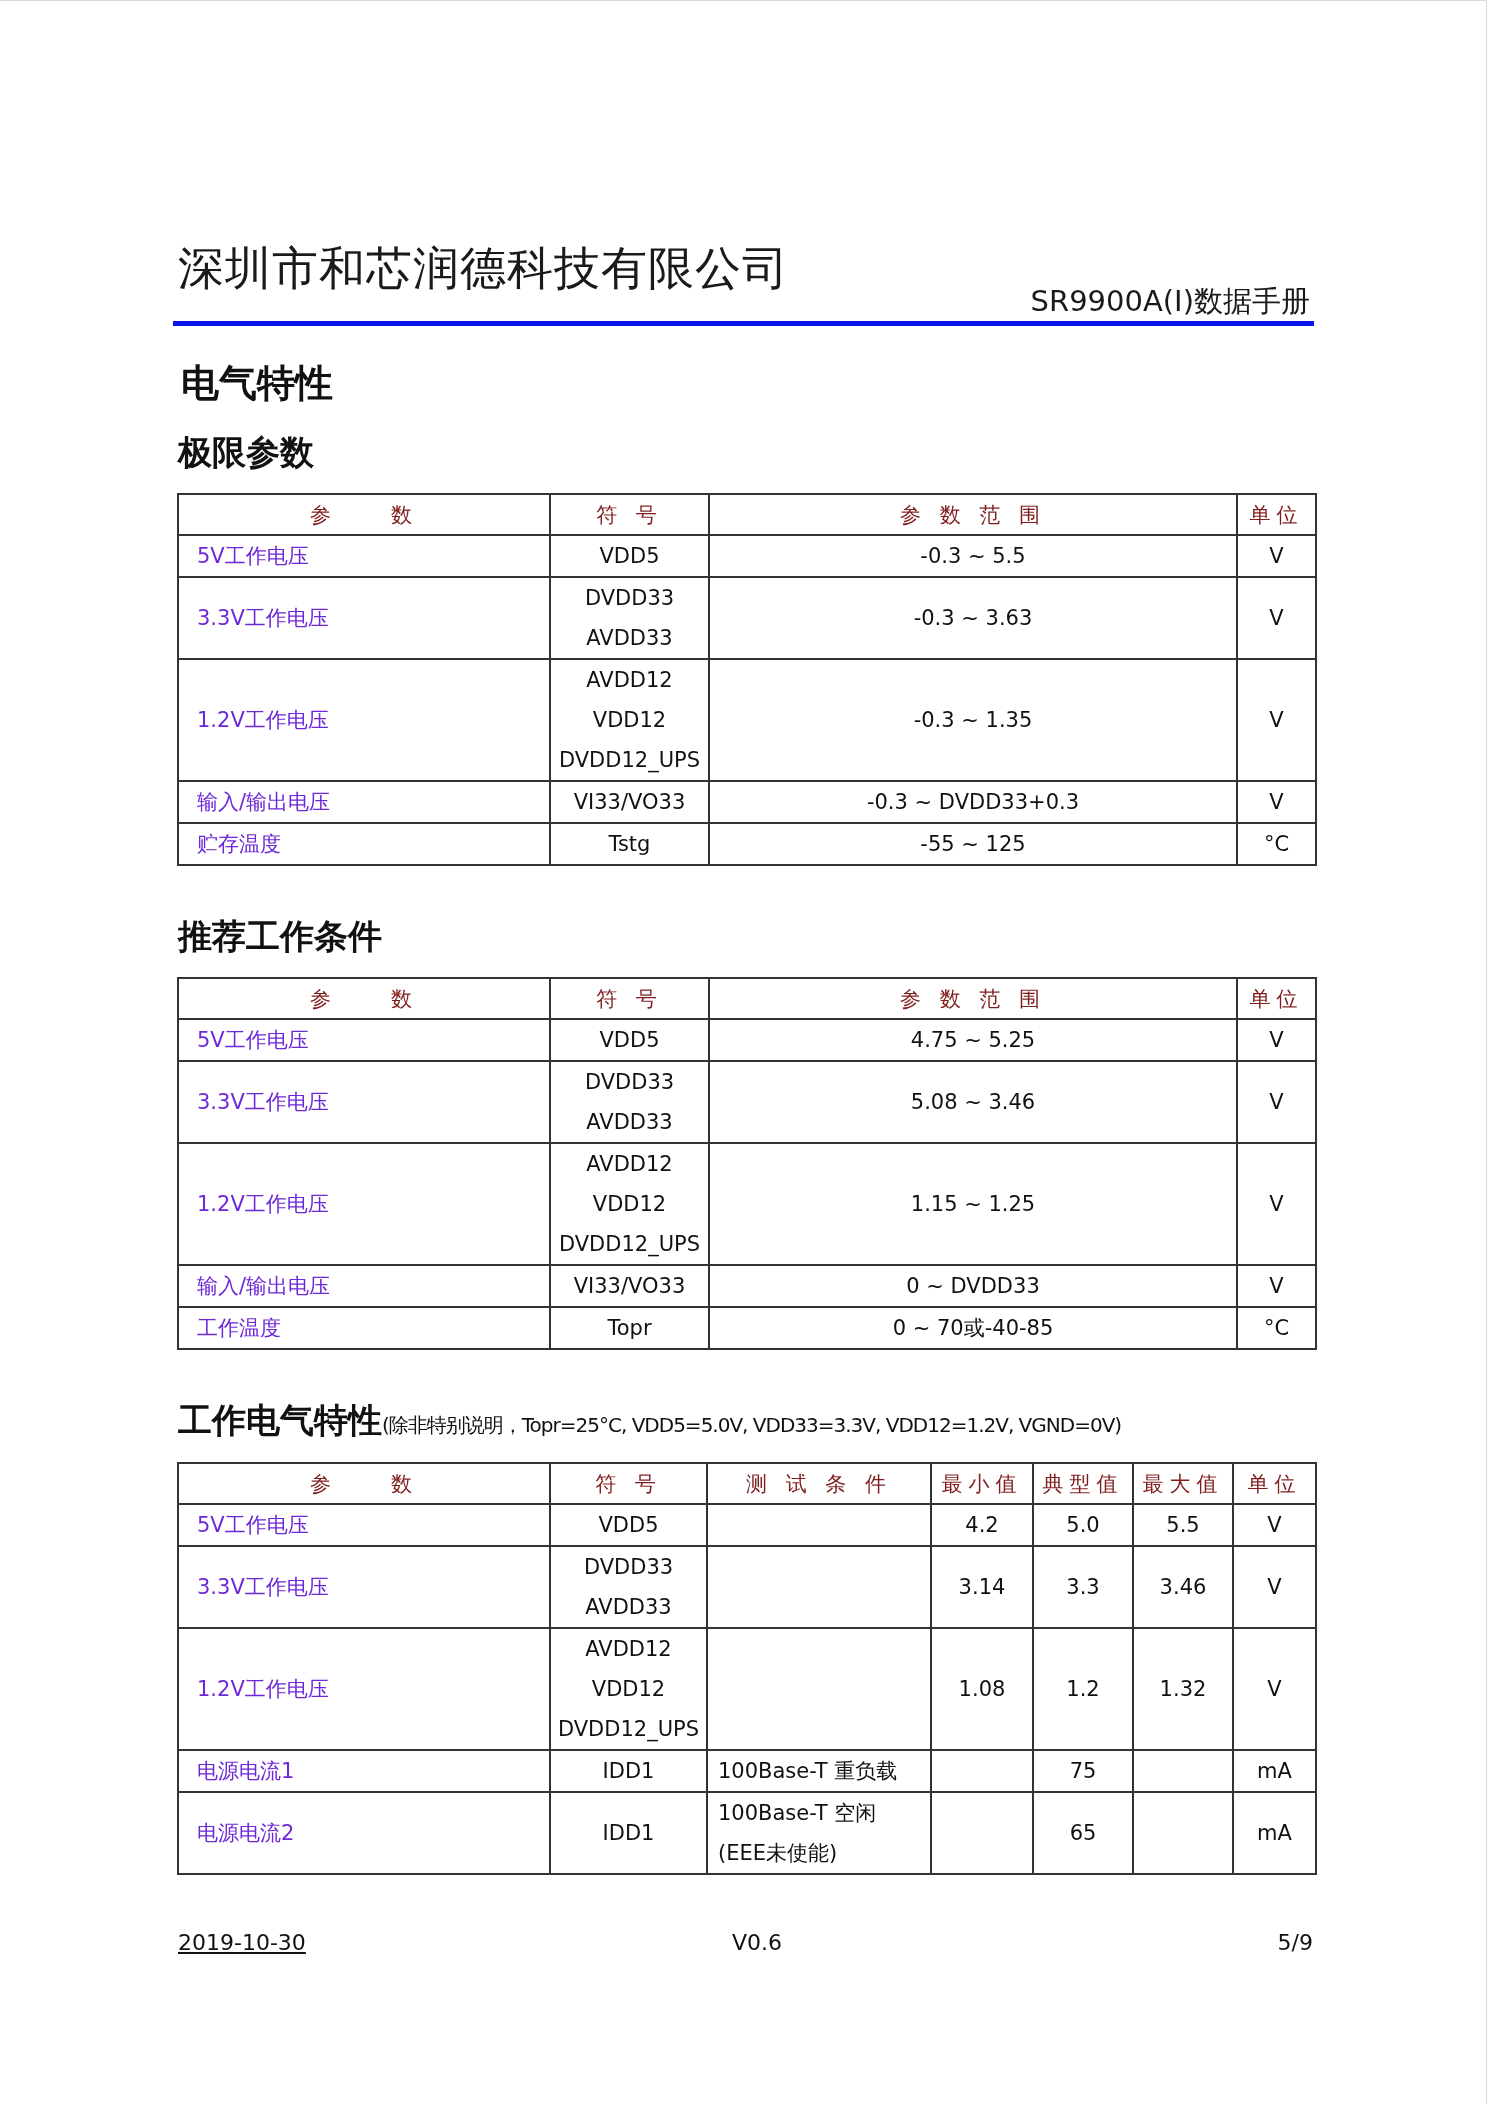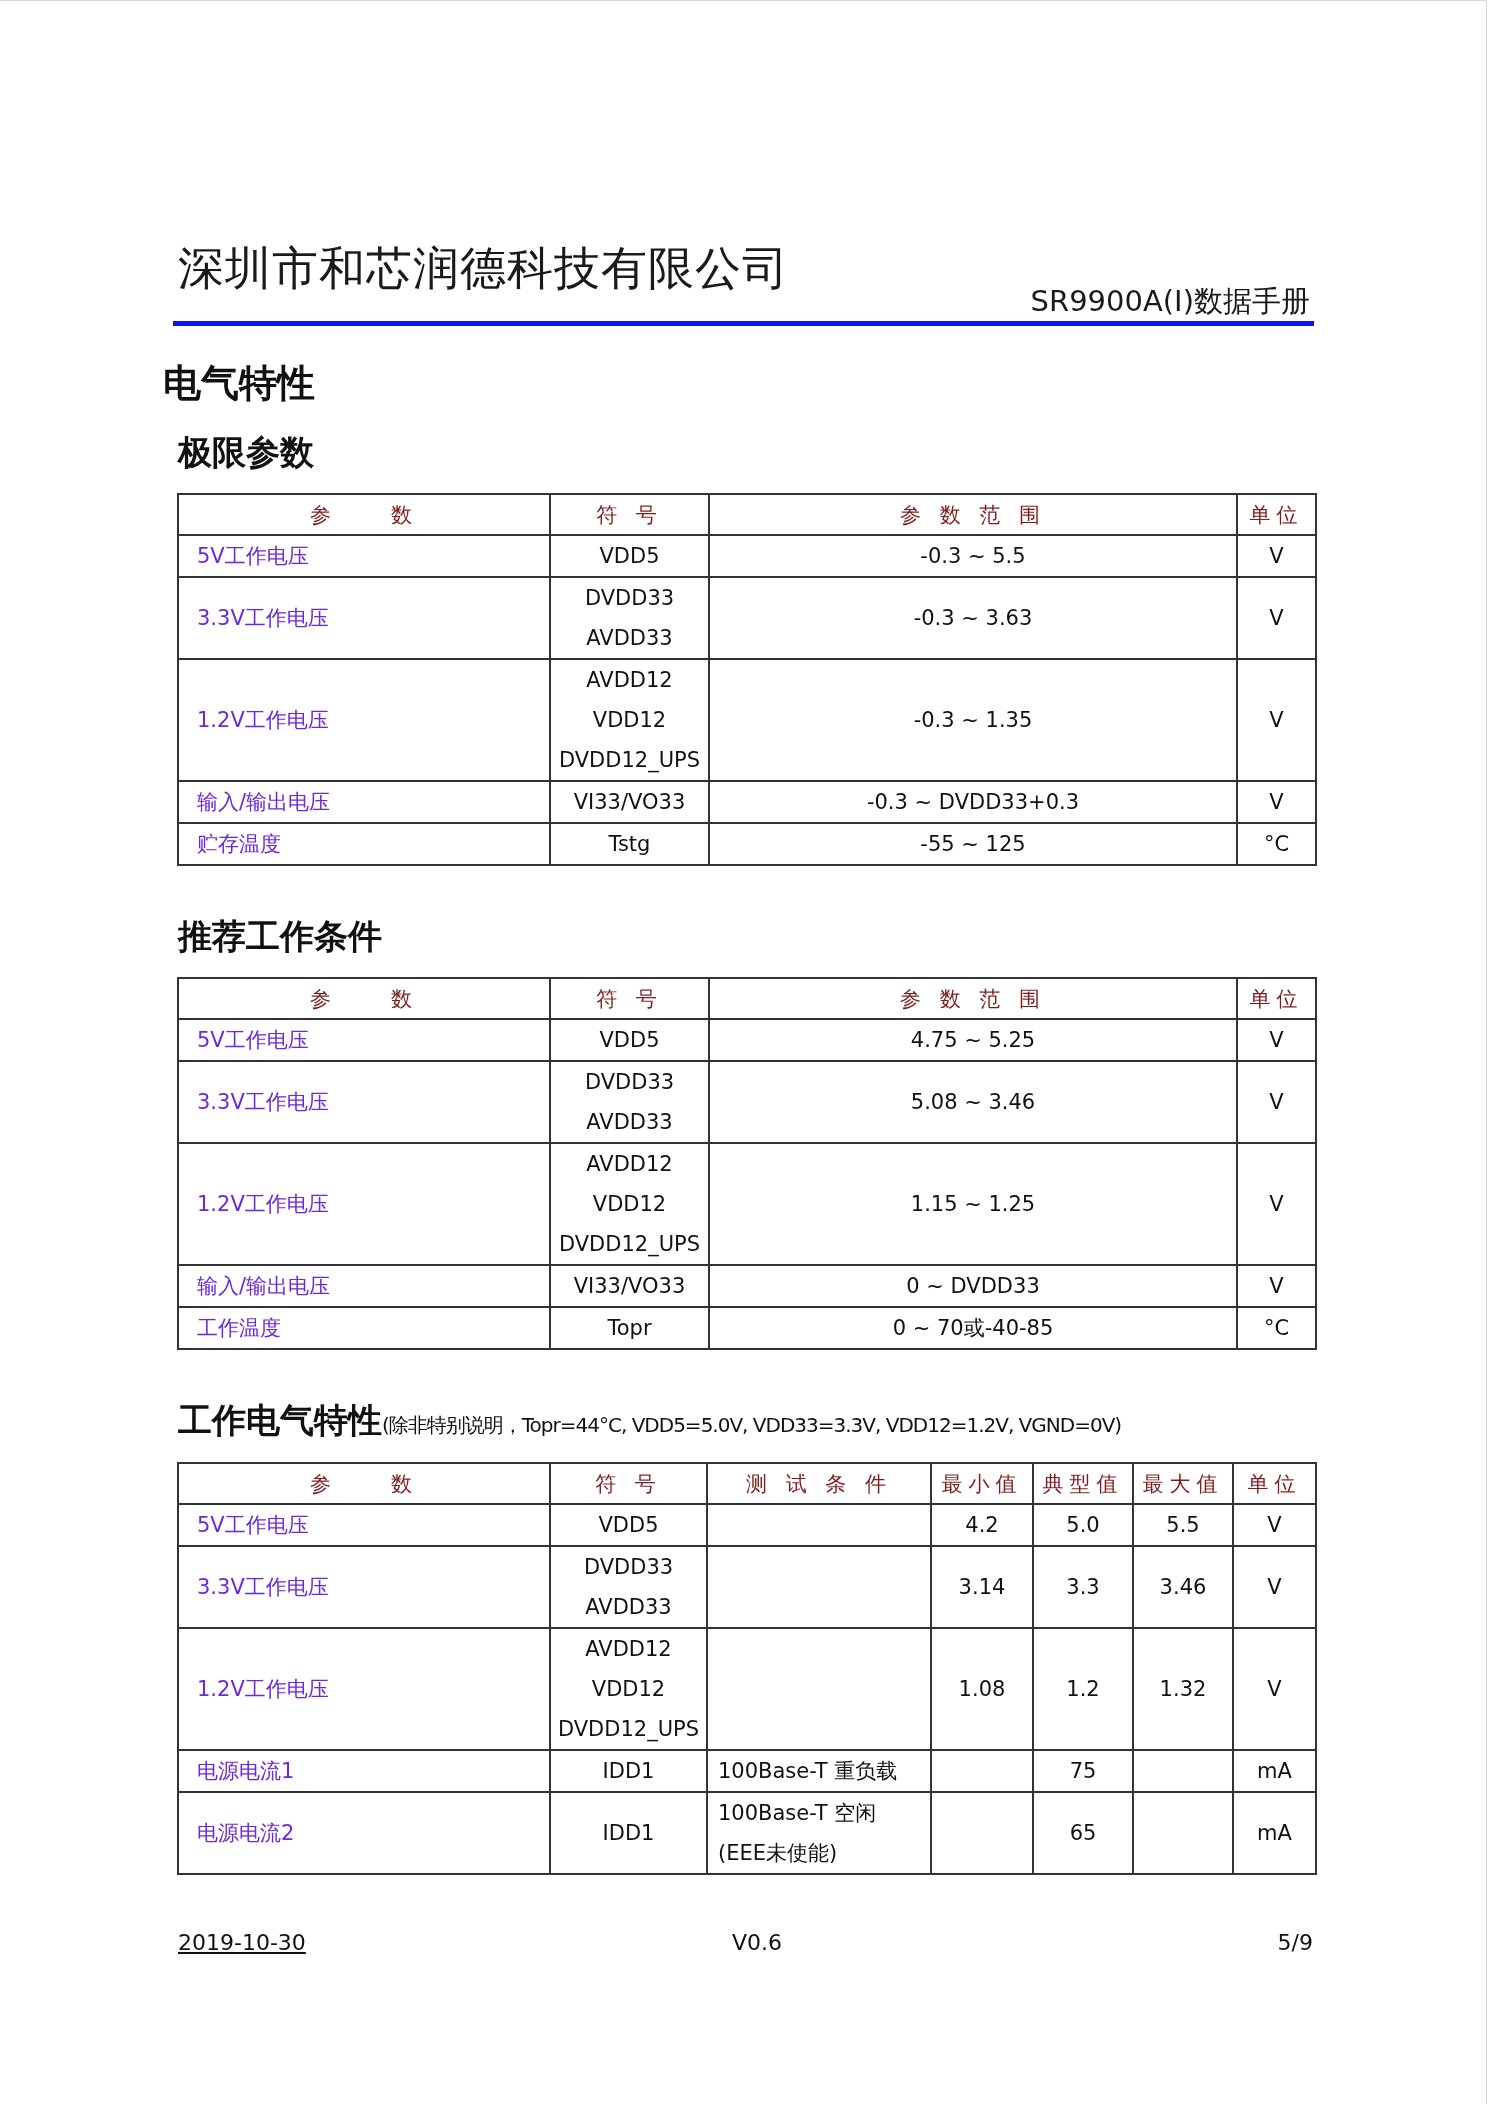--- a/index.html
+++ b/index.html
@@ -3,21 +3,21 @@
 <meta charset="utf-8">
 <style>
   html, body { margin: 0; padding: 0; background: #ffffff; }
   body { width: 1488px; height: 2105px; position: relative; overflow: hidden;
          font-family: "DejaVu Sans", "Liberation Sans", sans-serif; color: #111; }
   .page-edge { position: absolute; left: 0; top: 0; width: 1486px; height: 2103px;
                border-top: 1px solid #d8d8d8; border-right: 1px solid #d8d8d8; }
   .company { position: absolute; left: 178px; top: 238px; font-size: 46px; letter-spacing: 1px; font-weight: 300; color: #1a1a1a; }
   .doc-title { position: absolute; right: 178px; top: 282px; font-size: 29px; color: #1a1a1a; }
   .blue-rule { position: absolute; left: 173px; top: 321px; width: 1141px; height: 5px; background: #0a14ec; }
-  .h1 { position: absolute; left: 163px; top: 358px; font-size: 38px; font-weight: bold; }
+  .h1 { position: absolute; left: 181px; top: 358px; font-size: 38px; font-weight: bold; }
   .h2 { position: absolute; left: 178px; font-size: 34px; font-weight: bold; }
   .h2 .note { font-size: 20px; font-weight: normal; letter-spacing: -1px; }
   table.spec { position: absolute; left: 177px; border-collapse: collapse; font-size: 21px; }
   table.spec td { border: 2px solid #333; padding: 0; text-align: center; vertical-align: middle; }
   table.spec td.left { text-align: left; padding-left: 18px; color: #6d28d9; }
   table.spec td.hdr { color: #7f1d1d; letter-spacing: 6px; }
   table.spec td .sym { display: block; line-height: 40px; }
   table.spec td .cond { display: block; text-align: left; padding-left: 10px; line-height: 40px; }
   .footer { position: absolute; top: 1930px; font-size: 22px; }
 </style>
@@ -148,21 +148,21 @@
         <td>
           <span class="sym">Topr</span>
         </td>
         <td>0 ~ 70或-40-85</td>
         <td>°C</td>
       </tr>
     </tbody>
 </table>
 
 <div class="h2" style="top:1398px;">
-  <span>工作电气特性</span><span class="note">(除非特别说明，Topr=44°C, VDD5=5.0V, VDD33=3.3V, VDD12=1.2V, VGND=0V)</span>
+  <span>工作电气特性</span><span class="note">(除非特别说明，Topr=25°C, VDD5=5.0V, VDD33=3.3V, VDD12=1.2V, VGND=0V)</span>
 </div>
 <table class="spec" id="t-op" style="top:1462px;">
   <colgroup>
       <col style="width:372px">
       <col style="width:157px">
       <col style="width:224px">
       <col style="width:102px">
       <col style="width:100px">
       <col style="width:100px">
       <col style="width:83px">

